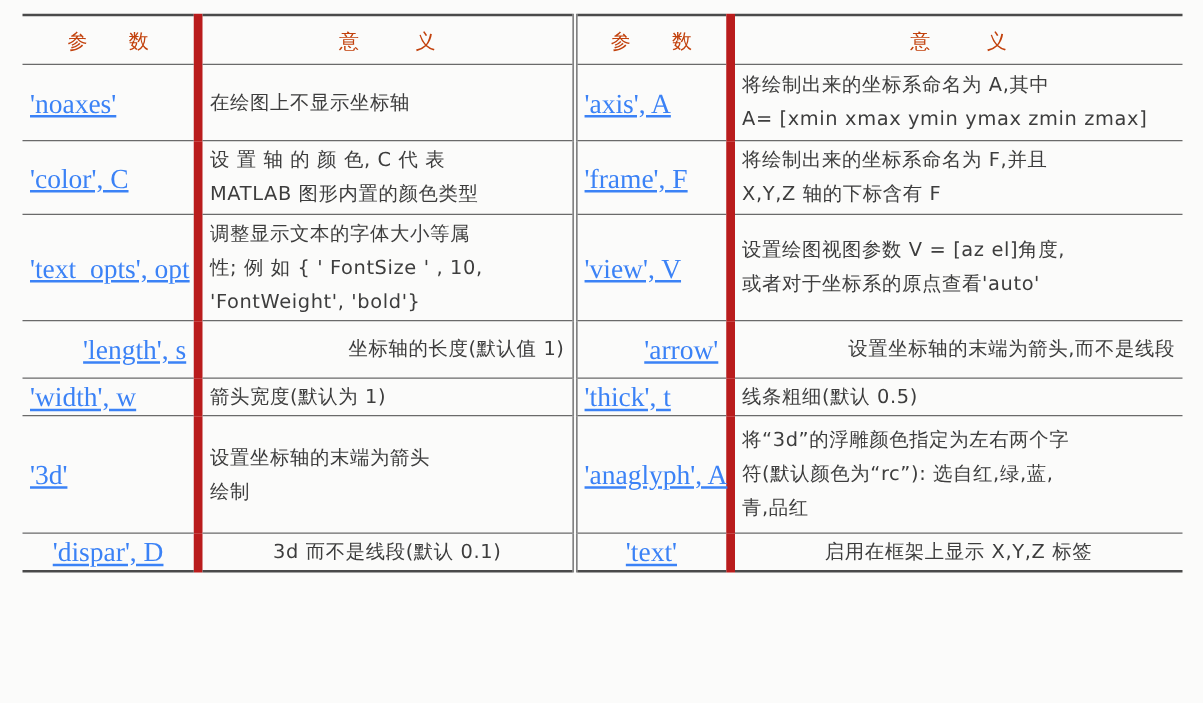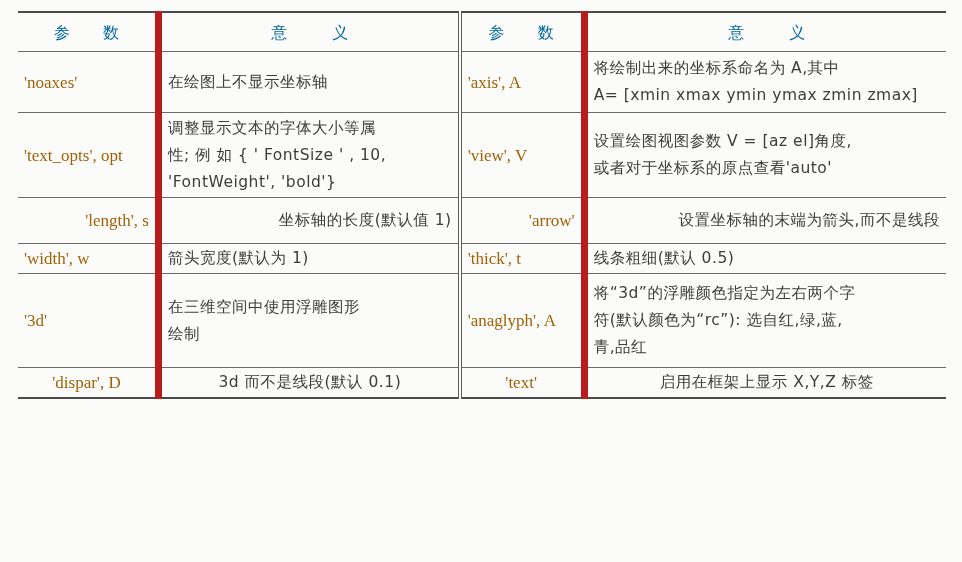--- a/index.html
+++ b/index.html
@@ -33,21 +33,21 @@
       border-top: 1px solid #6a6a6a;
       border-bottom: 1px solid #6a6a6a;
       vertical-align: middle;
       padding: 0 6px;
     }
     table.params thead tr th {
       border-top: 2.5px solid #4a4a4a;
       height: 38px;
       font-weight: normal;
       font-family: "DejaVu Sans", "Liberation Sans", sans-serif;
-      color: #0369a1;
+      color: #c2410c;
       letter-spacing: 0;
       text-align: center;
     }
     table.params tbody tr:last-child td {
       border-bottom: 2.5px solid #4a4a4a;
     }
     .col-p1 { width: 132px; }
     .col-m1 { width: 283px; }
     .col-p2 { width: 117px; }
     .col-m2 { width: 340px; }
@@ -55,23 +55,24 @@
       border-left: 7px solid #b91c1c;
     }
     td.param.first, th.param-h.first {
       border-left: none;
     }
     td.param.second, th.param-h.second {
       border-left: 4px double #5a5a5a;
     }
     td.param {
       font-family: "Liberation Serif", "DejaVu Serif", serif;
-      font-size: 17px;
-      color: #a16207;
+      font-size: 22px;
+      color: #3b82f6;
       white-space: nowrap;
+      text-decoration: underline;
     }
     td.meaning {
       font-family: "DejaVu Sans", "Liberation Sans", sans-serif;
       font-size: 15.5px;
       color: #3d3d3d;
       letter-spacing: 0.5px;
     }
     .hdr-spaced {
       word-spacing: 28px;
       font-size: 16px;
@@ -119,20 +120,32 @@
         <td class="meaning">
           <span class="line">在绘图上不显示坐标轴</span>
         </td>
         <td class="param second">'axis', A</td>
         <td class="meaning">
           <span class="line">将绘制出来的坐标系命名为 A,其中</span>
           <span class="line">A= [xmin xmax ymin ymax zmin zmax]</span>
         </td>
       </tr>
 
+      <tr class="r-color">
+        <td class="param first">'color', C</td>
+        <td class="meaning">
+          <span class="line">设 置 轴 的 颜 色, C 代 表</span>
+          <span class="line">MATLAB 图形内置的颜色类型</span>
+        </td>
+        <td class="param second">'frame', F</td>
+        <td class="meaning">
+          <span class="line">将绘制出来的坐标系命名为 F,并且</span>
+          <span class="line">X,Y,Z 轴的下标含有 F</span>
+        </td>
+      </tr>
 
       <tr class="r-textopts">
         <td class="param first">'text_opts', opt</td>
         <td class="meaning">
           <span class="line">调整显示文本的字体大小等属</span>
           <span class="line">性; 例 如 { ' FontSize ' , 10,</span>
           <span class="line">'FontWeight', 'bold'}</span>
         </td>
         <td class="param second">'view', V</td>
         <td class="meaning">
@@ -159,21 +172,21 @@
         </td>
         <td class="param second">'thick', t</td>
         <td class="meaning">
           <span class="line">线条粗细(默认 0.5)</span>
         </td>
       </tr>
 
       <tr class="r-3d">
         <td class="param first">'3d'</td>
         <td class="meaning">
-          <span class="line">在三维空间中使用浮雕图形</span>
+          <span class="line">设置坐标轴的末端为箭头</span>
           <span class="line">绘制</span>
         </td>
         <td class="param second">'anaglyph', A</td>
         <td class="meaning">
           <span class="line">将“3d”的浮雕颜色指定为左右两个字</span>
           <span class="line">符(默认颜色为“rc”): 选自红,绿,蓝,</span>
           <span class="line">青,品红</span>
         </td>
       </tr>
 

